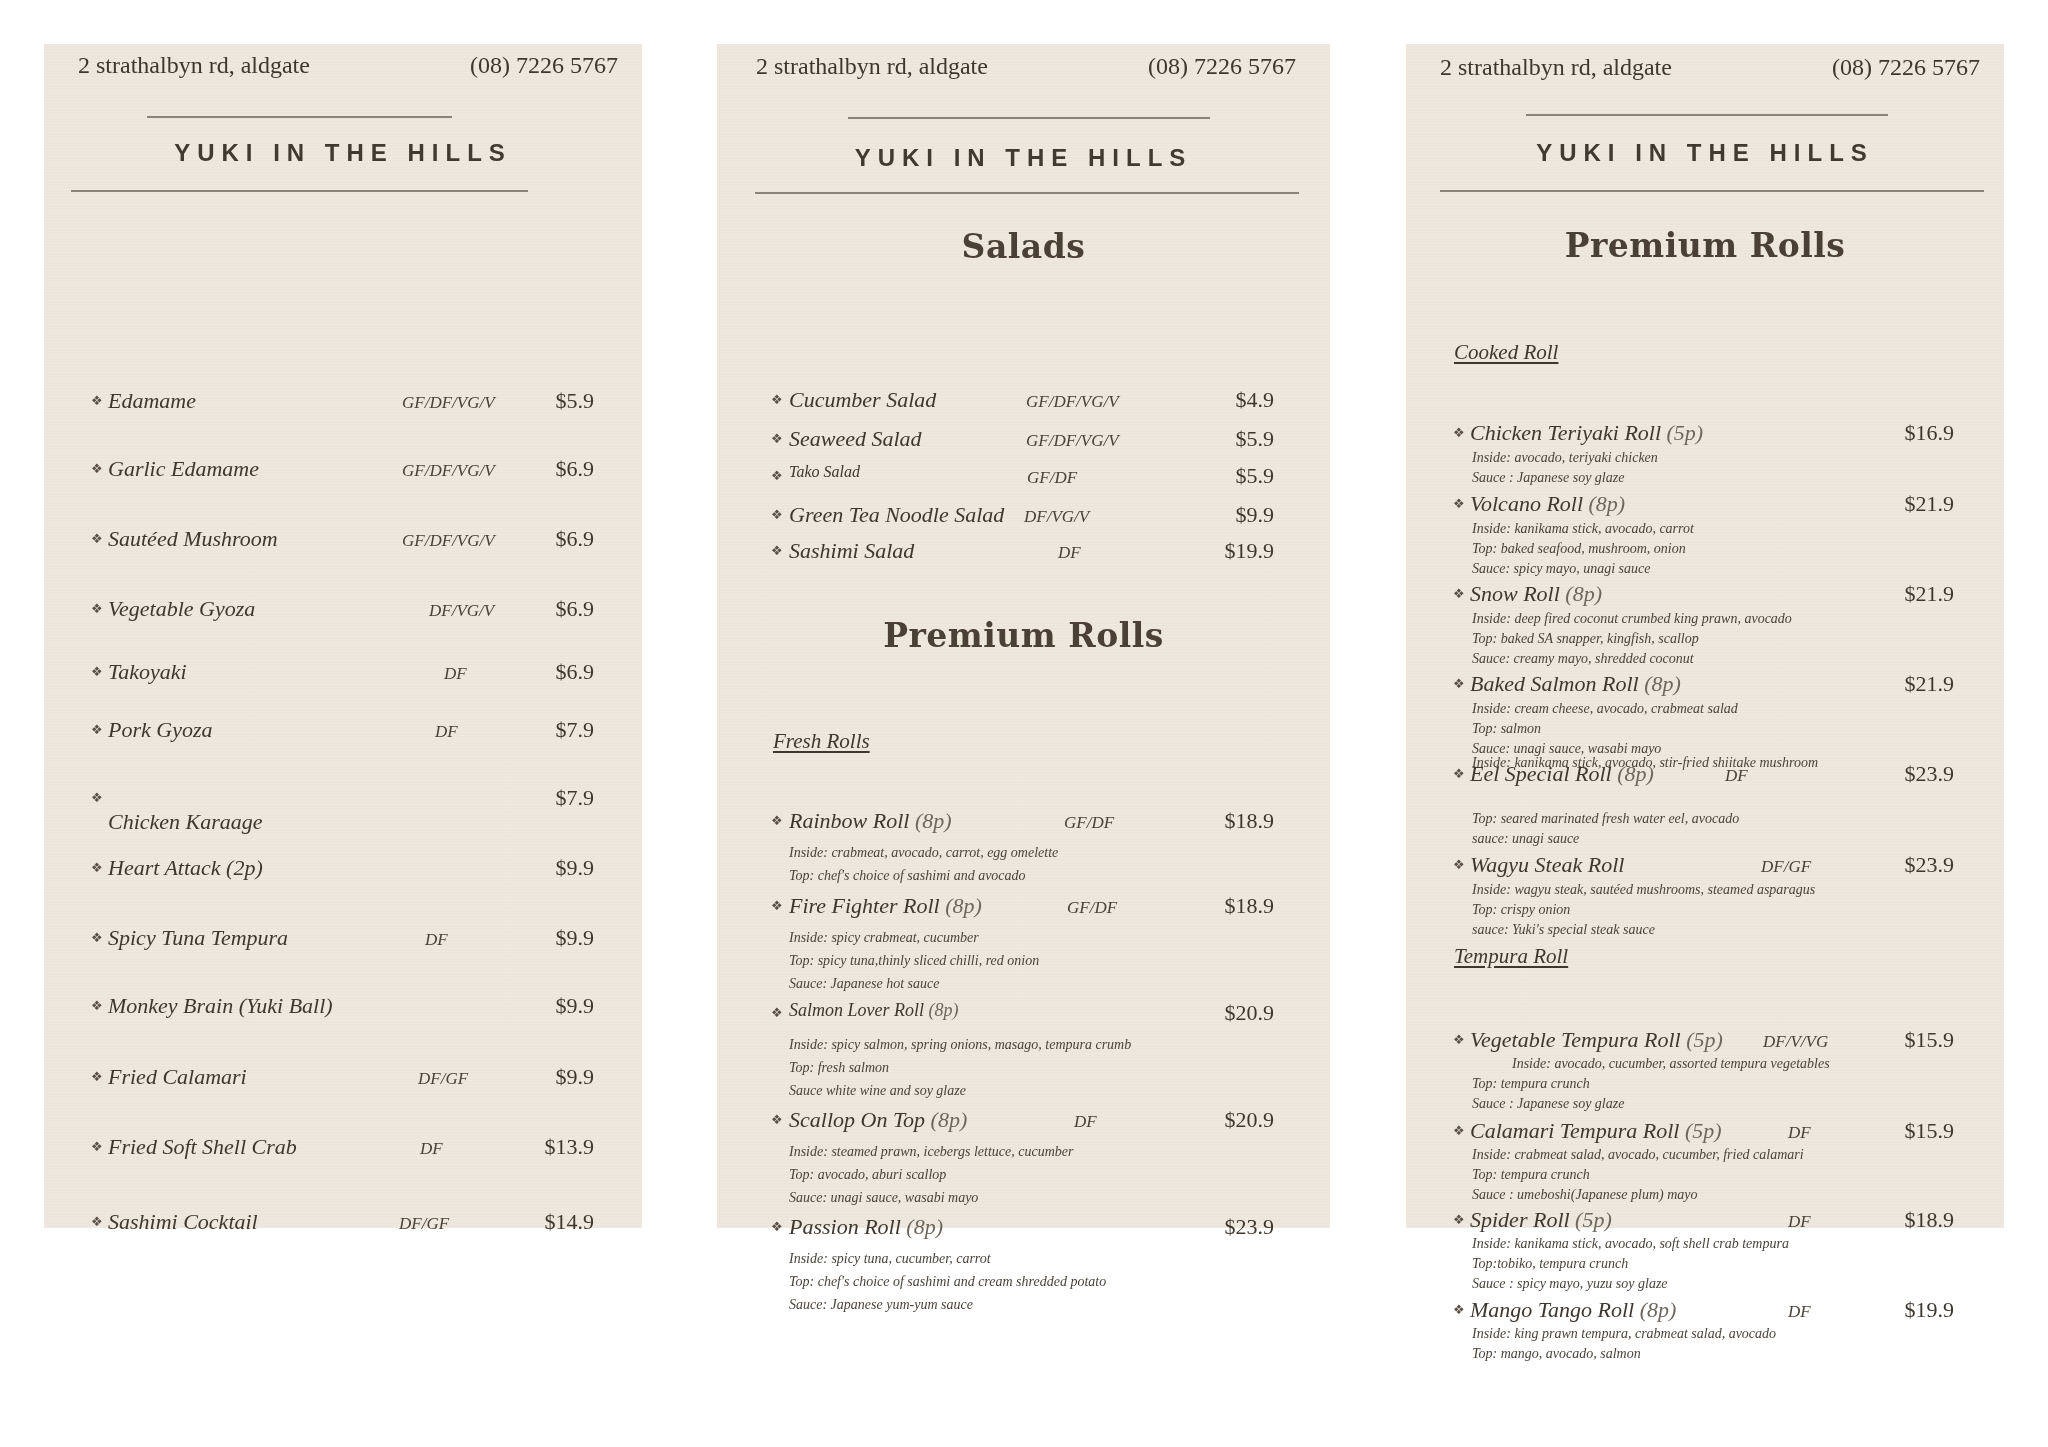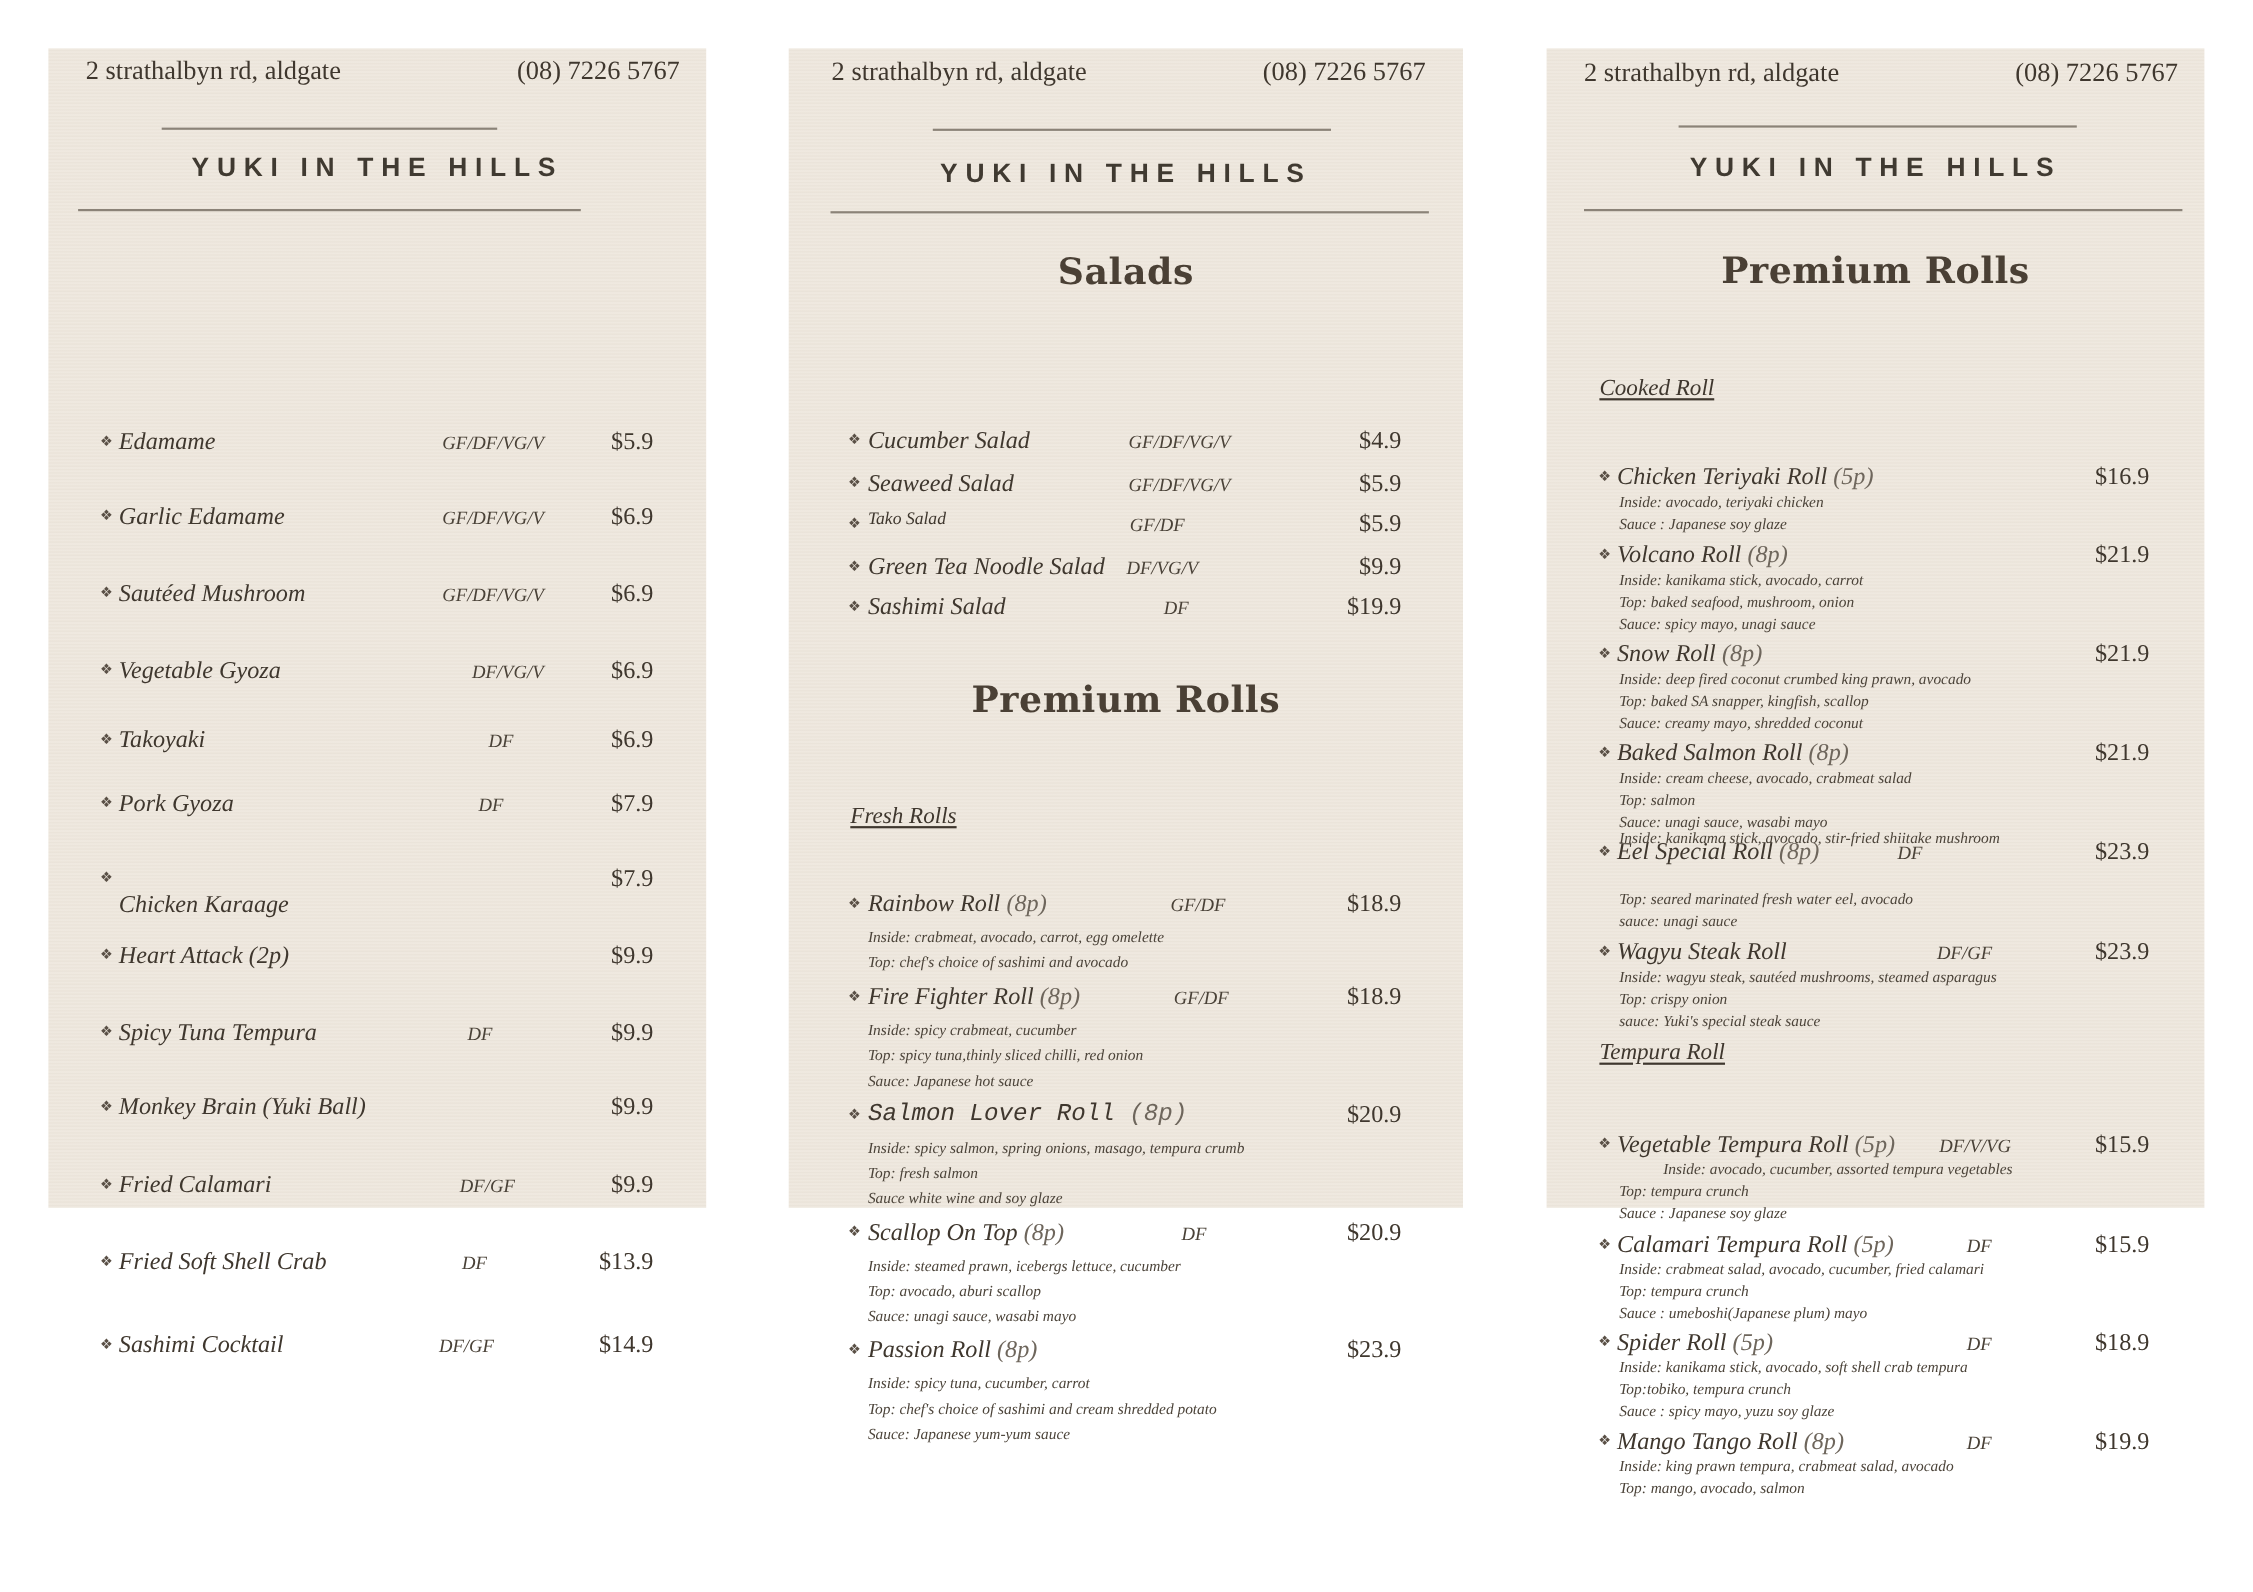--- a/index.html
+++ b/index.html
@@ -1,20 +1,20 @@
 <!DOCTYPE html>
 <html><head>
 <meta charset="utf-8">
 <style>
   * { box-sizing: border-box; margin: 0; padding: 0; }
   html, body { width: 2048px; height: 1447px; background: #ffffff; overflow: hidden; }
   body { position: relative; font-family: "Liberation Serif", "DejaVu Serif", serif; color: #3d362d; }
 
   .panel {
-    position: absolute; top: 44px; height: 1054px;
+    position: absolute; top: 44px; height: 1184px;
     background: #ede6dc;
     background-image: repeating-linear-gradient(0deg, rgba(255,255,255,0.10) 0px, rgba(255,255,255,0.10) 1px, rgba(0,0,0,0.012) 2px, rgba(0,0,0,0) 3px);
   }
   #panel-1 { left: 44px; width: 598px; }
   #panel-2 { left: 717px; width: 613px; }
   #panel-3 { left: 1406px; width: 598px; }
 
   .addr, .phone {
     position: absolute; top: 8px; font-size: 24px; color: #3f372e;
     font-family: "Liberation Serif", "DejaVu Serif", serif;
@@ -205,21 +205,21 @@
         <span class="bullet" style="left: 54px; top: 6px;">❖</span>
         <span class="item-name" style="left: 72px; font-size: 22px;"><span>Fire Fighter Roll</span><span class="pcs"> <span>(8p)</span></span></span>
         <span class="item-tags" style="left: 350px; top: 5px;">GF/DF</span>
         <span class="item-price" style="right: 56px;">$18.9</span>
       </div>
       <div class="desc" style="left: 72px; top: 886px;">Inside: spicy crabmeat, cucumber</div>
       <div class="desc" style="left: 72px; top: 909px;">Top: spicy tuna,thinly sliced chilli, red onion</div>
       <div class="desc" style="left: 72px; top: 932px;">Sauce: Japanese hot sauce</div>
       <div class="item" style="top: 956px;">
         <span class="bullet" style="left: 54px; top: 6px;">❖</span>
-        <span class="item-name" style="left: 72px; font-size: 22px; font-family: Liberation Mono, monospace;"><span>Salmon Lover Roll</span><span class="pcs"> <span>(8p)</span></span></span>
+        <span class="item-name" style="left: 72px; font-size: 18px;"><span>Salmon Lover Roll</span><span class="pcs"> <span>(8p)</span></span></span>
         <span class="item-price" style="right: 56px;">$20.9</span>
       </div>
       <div class="desc" style="left: 72px; top: 993px;">Inside: spicy salmon,  spring onions, masago, tempura crumb</div>
       <div class="desc" style="left: 72px; top: 1016px;">Top: fresh salmon</div>
       <div class="desc" style="left: 72px; top: 1039px;">Sauce  white wine and soy glaze</div>
       <div class="item" style="top: 1063px;">
         <span class="bullet" style="left: 54px; top: 6px;">❖</span>
         <span class="item-name" style="left: 72px; font-size: 22px;"><span>Scallop On Top</span><span class="pcs"> <span>(8p)</span></span></span>
         <span class="item-tags" style="left: 357px; top: 5px;">DF</span>
         <span class="item-price" style="right: 56px;">$20.9</span>

